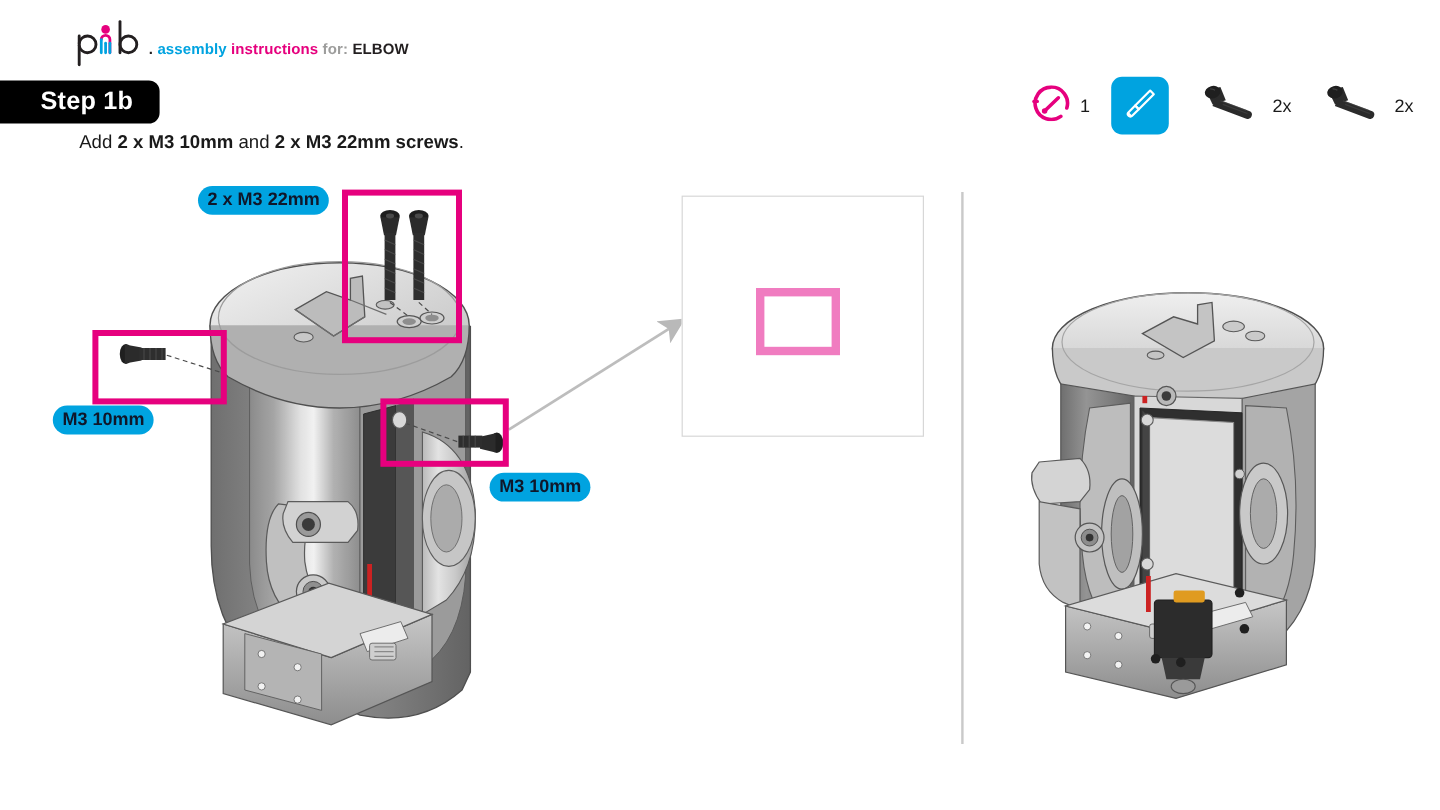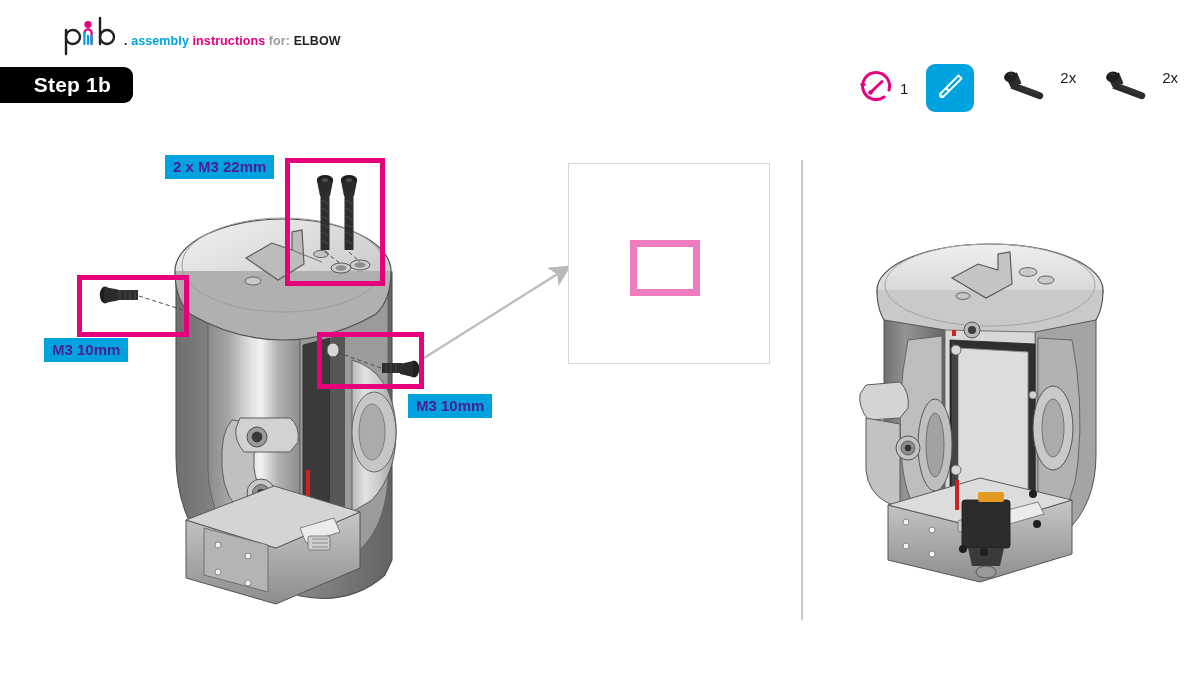--- a/index.html
+++ b/index.html
@@ -46,32 +46,32 @@
   .instruction b{font-weight:bold;}
 
   
   .toolbar{position:absolute;right:18px;top:60px;height:56px;display:flex;align-items:center;gap:0;}
   .difficulty{display:flex;align-items:center;gap:7px;margin-right:18px;}
   .difficulty .num{font-size:15px;color:#1a1a1a;}
   .toolbox{
     width:48px;height:48px;border-radius:9px;background:#00a3e0;
     display:flex;align-items:center;justify-content:center;margin-right:26px;
   }
-  .screwtool{display:flex;align-items:flex-start;gap:8px;margin-right:26px;}
+  .screwtool{display:flex;align-items:center;gap:8px;margin-right:26px;}
   .screwtool:last-child{margin-right:4px;}
   .screwtool .qty{font-size:15px;color:#1a1a1a;}
 
   
   .divider{position:absolute;left:801px;top:160px;width:2px;height:460px;background:#c9c9c9;}
 
   
   .clabel{
-    position:absolute;background:#00a3e0;color:#4c1d95;
+    position:absolute;background:#00a3e0;color:#0f172a;
     font-size:15px;font-weight:bold;
-    padding:4px 8px 5px 8px;white-space:nowrap;line-height:1;
+    padding:4px 8px 5px 8px;white-space:nowrap;line-height:1;border-radius:12px;
   }
 
   
   .hlbox{position:absolute;border:5px solid #e6007e;box-sizing:border-box;}
   .hlbox-light{position:absolute;border:7px solid #f07cc0;box-sizing:border-box;}
 
   
   .canvas{position:absolute;left:0;top:0;width:1200px;height:675px;pointer-events:none;}
   .detailframe{
     position:absolute;left:568px;top:163px;width:202px;height:201px;
@@ -108,20 +108,23 @@
       <span class="mg">instructions</span>
       <span class="gy">for:</span>
       <span class="bk">ELBOW</span>
     </div>
   </div>
 
   <div class="stepbadge">
     <span>Step 1b</span>
   </div>
 
+  <div class="instruction">
+    <span>Add </span><b>2 x M3 10mm</b><span> and </span><b>2 x M3 22mm screws</b><span>.</span>
+  </div>
 
   <div class="toolbar">
 
     <div class="difficulty">
       <span>
         <svg width="34" height="30" viewBox="0 0 34 30">
           <path d="M30,19 a13.5,13.5 0 1 0 -5,7" stroke="#e6007e" stroke-width="3" fill="none" stroke-linecap="round"></path>
           <path d="M11.5,21.5 L23,10.5" stroke="#e6007e" stroke-width="3" fill="none" stroke-linecap="round"></path>
           <circle cx="11.5" cy="21.5" r="2.3" fill="#e6007e"></circle>
           <path d="M2.5,13.5 L5.5,13.5" stroke="#e6007e" stroke-width="2.6" stroke-linecap="round"></path>

